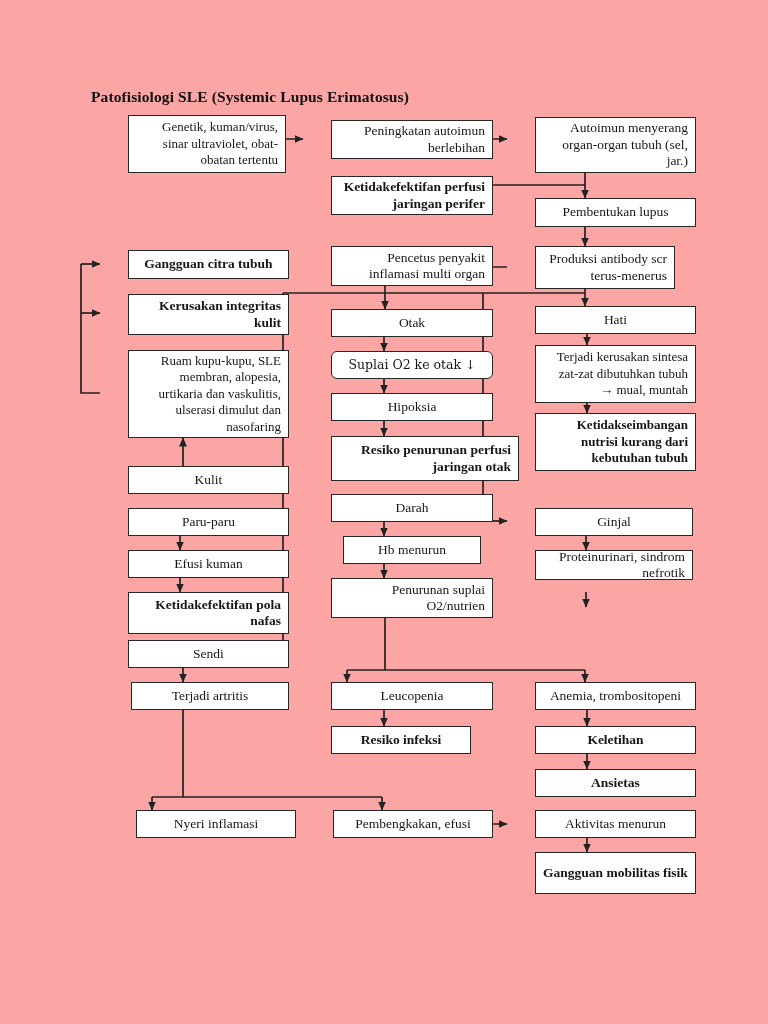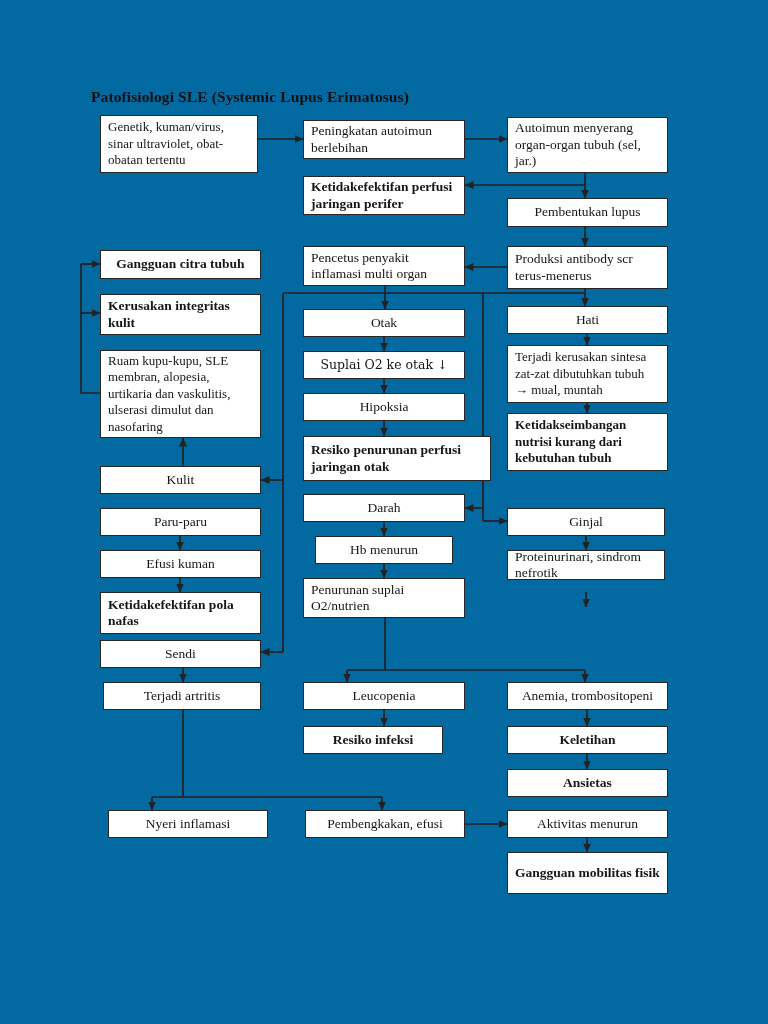--- a/index.html
+++ b/index.html
@@ -1,19 +1,19 @@
 <!DOCTYPE html>
 <html><head>
 <meta charset="utf-8">
 <style>
   html,body{margin:0;padding:0;background:#ffffff;}
   .canvas{
     position:relative;
     width:768px;height:1024px;
-    background:#0369a1;
+    background:#fca5a5;
     font-family:"Liberation Serif", serif;
     overflow:hidden;
   }
   .title{
     position:absolute;
     left:91px;top:88px;
     font-size:15.5px;
     font-weight:700;
     color:#111;
     letter-spacing:.1px;
@@ -21,29 +21,30 @@
   svg.wires{position:absolute;left:0;top:0;z-index:1;}
   .node{
     position:absolute;
     box-sizing:border-box;
     border:1.6px solid #262626;
     background:#ffffff;
     color:#161616;
     display:flex;
     align-items:center;
     justify-content:center;
-    text-align:left;
+    text-align:right;
     font-size:13.5px;
     line-height:1.22;
     padding:2px 7px;
     z-index:2;
+    margin-left:28px;
   }
   .node.bold{font-weight:700;}
   .node.small{font-size:13px;line-height:1.27;}
-  .node.alt{font-family:"DejaVu Serif", serif;font-size:12.5px;}
+  .node.alt{font-family:"DejaVu Serif", serif;font-size:12.5px;border-radius:6px;}
 </style>
 </head>
 <body>
 
 <div class="canvas">
 
   <div class="title">Patofisiologi SLE (Systemic Lupus Erimatosus)</div>
 
   <svg class="wires" width="768" height="1024" viewBox="0 0 768 1024">
     <defs>
@@ -102,21 +103,21 @@
     </g>
   </svg>
 
   <div class="node small" style="left:100px;top:115px;width:158px;height:58px">Genetik, kuman/virus, sinar ultraviolet, obat-obatan tertentu</div>
   <div class="node" style="left:303px;top:120px;width:162px;height:39px">Peningkatan autoimun berlebihan</div>
   <div class="node" style="left:507px;top:117px;width:161px;height:56px">Autoimun menyerang organ-organ tubuh (sel, jar.)</div>
   <div class="node bold" style="left:303px;top:176px;width:162px;height:39px">Ketidakefektifan perfusi jaringan perifer</div>
   <div class="node" style="left:507px;top:198px;width:161px;height:29px">Pembentukan lupus</div>
 
   <div class="node" style="left:303px;top:246px;width:162px;height:40px">Pencetus penyakit inflamasi multi organ</div>
-  <div class="node" style="left:507px;top:246px;width:161px;height:43px">Produksi antibody scr terus-menerus</div>
+  <div class="node" style="left:507px;top:246px;width:140px;height:43px">Produksi antibody scr terus-menerus</div>
   <div class="node bold" style="left:100px;top:250px;width:161px;height:29px">Gangguan citra tubuh</div>
   <div class="node bold" style="left:100px;top:294px;width:161px;height:41px">Kerusakan integritas kulit</div>
   <div class="node small" style="left:100px;top:350px;width:161px;height:88px">Ruam kupu-kupu, SLE membran, alopesia, urtikaria dan vaskulitis, ulserasi dimulut dan nasofaring</div>
 
   <div class="node" style="left:303px;top:309px;width:162px;height:28px">Otak</div>
   <div class="node" style="left:507px;top:306px;width:161px;height:28px">Hati</div>
   <div class="node alt" style="left:303px;top:351px;width:162px;height:28px">Suplai O2 ke otak ↓</div>
   <div class="node small" style="left:507px;top:345px;width:161px;height:58px">Terjadi kerusakan sintesa zat-zat dibutuhkan tubuh → mual, muntah</div>
   <div class="node" style="left:303px;top:393px;width:162px;height:28px">Hipoksia</div>
   <div class="node bold small" style="left:507px;top:413px;width:161px;height:58px">Ketidakseimbangan nutrisi kurang dari kebutuhan tubuh</div>

